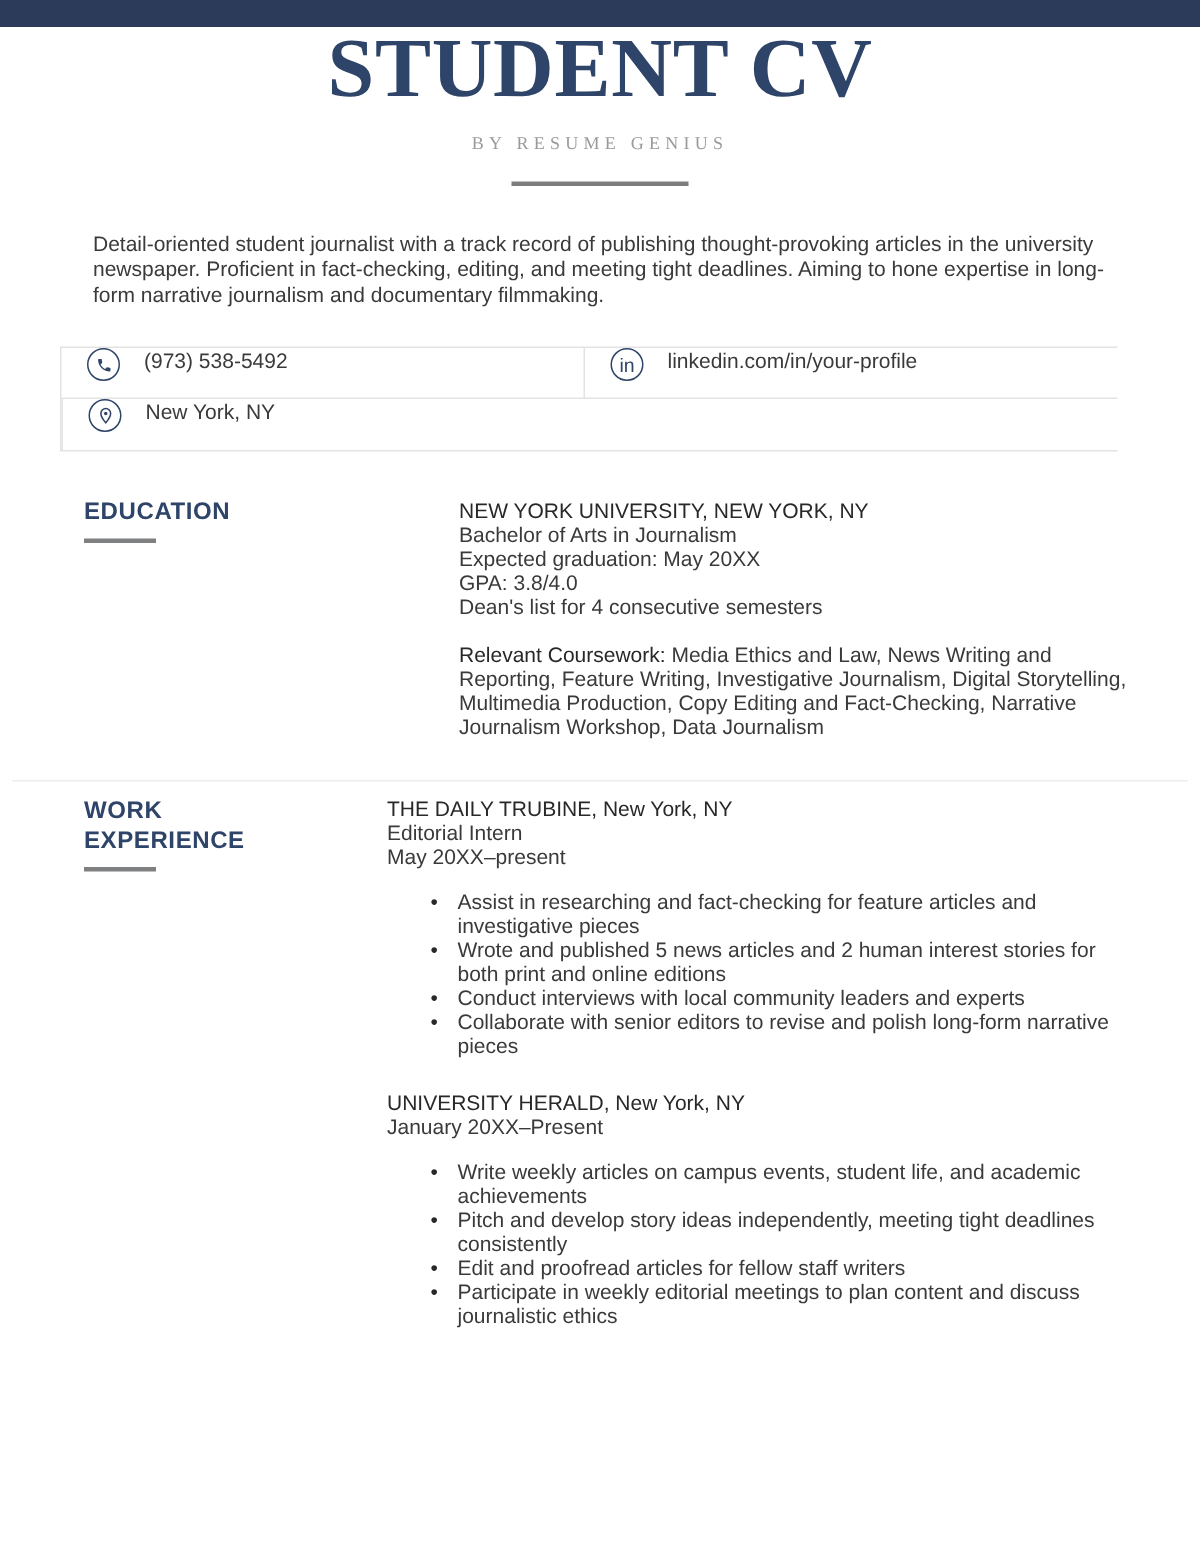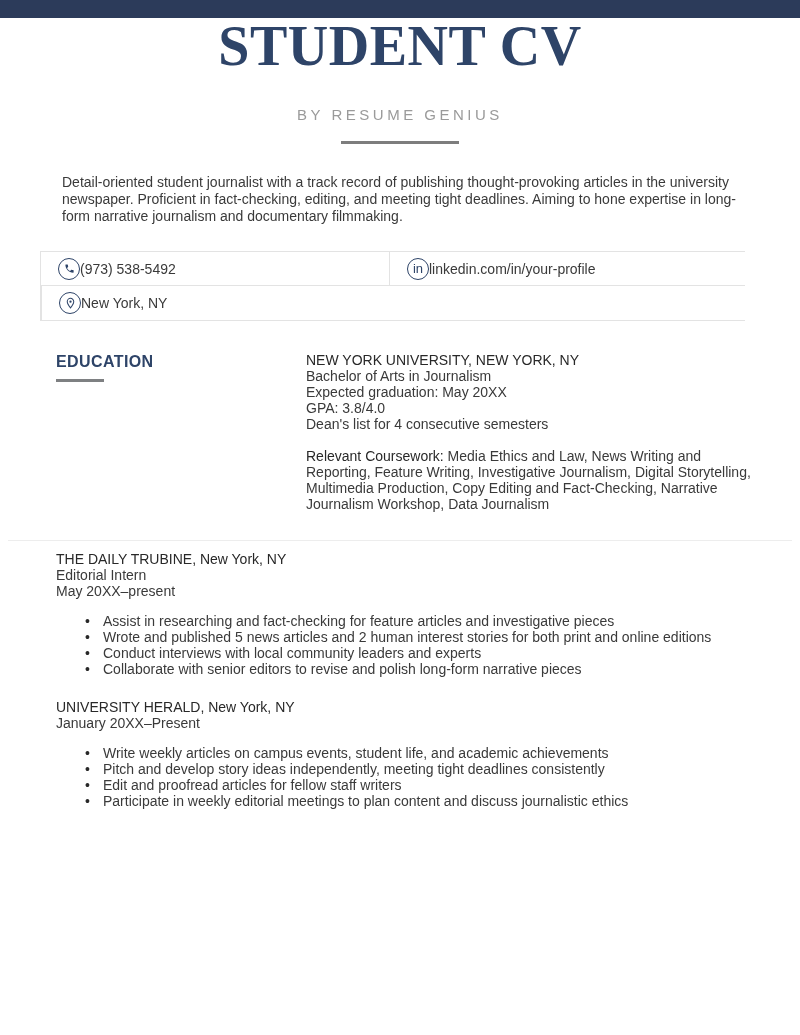--- a/index.html
+++ b/index.html
@@ -4,28 +4,28 @@
 <style>
   * { margin:0; padding:0; box-sizing:border-box; }
   html,body { width:800px; height:1035px; background:#ffffff; overflow:hidden;
     font-family:"Liberation Sans", sans-serif; color:#3a3a3a; }
 
   .topbar { height:18px; background:#2c3b5a; }
 
   .header { text-align:center; }
   .page-title { font-family:"Liberation Serif", serif; font-weight:700;
     font-size:56px; line-height:1; letter-spacing:0.5px; color:#2e4468; }
-  .byline { margin-top:32px; font-size:15px; letter-spacing:3.5px; color:#9a9a9a; }
+  .byline { margin-top:14px; font-size:12px; letter-spacing:3.5px; color:#9a9a9a;font-family:Liberation Serif, serif; }
   .header-rule { width:118px; height:3px; background:#7d7d7d; margin:18px auto 0; }
 
   .summary { margin:30px 58px 0 62px; font-size:14px; line-height:17px; color:#3a3a3a; }
 
   .contact { margin:26px 55px 0 40px; display:grid; grid-template-columns:348px 1fr;
     border-top:1px solid #e3e3e3; border-bottom:1px solid #e3e3e3; border-left:1px solid #e3e3e3; }
-  .contact-cell { height:34px; display:flex; align-items:center; padding-left:17px; }
+  .contact-cell { height:34px; display:flex; align-items:flex-start; gap:16px; padding-left:17px; }
   .contact-cell.row1 { border-bottom:1px solid #e3e3e3; }
   .contact-cell.col2 { border-left:1px solid #e3e3e3; }
   .icon-circle { width:22px; height:22px; flex-shrink:0; border:1.5px solid #2e4468;
     border-radius:50%; display:flex; align-items:center; justify-content:center; color:#2e4468; }
   .icon-circle svg { display:block; }
   .in-glyph { font-size:13px; font-weight:400; color:#2e4468; line-height:1; }
   .contact-value { font-size:14px; color:#3a3a3a; }
 
   .section { display:flex; padding:0 42px 0 56px; }
   .section-edu { margin-top:31px;gap:48px; }
@@ -95,20 +95,27 @@
     <div>Expected graduation: May 20XX</div>
     <div>GPA: 3.8/4.0</div>
     <div>Dean's list for 4 consecutive semesters</div>
     <p class="coursework"><span class="line-bold">Relevant Coursework:</span><span> Media Ethics and Law, News Writing and Reporting, Feature Writing, Investigative Journalism, Digital Storytelling, Multimedia Production, Copy Editing and Fact-Checking, Narrative Journalism Workshop, Data Journalism</span></p>
   </div>
 </div>
 
 <div class="divider"></div>
 
 <div class="section section-work">
+  <div class="sec-left">
+    <div class="sec-heading">
+      <div>WORK</div>
+      <div>EXPERIENCE</div>
+    </div>
+    <div class="sec-rule"></div>
+  </div>
   <div class="sec-right">
     <div class="job">
       <div class="line-bold">THE DAILY TRUBINE, New York, NY</div>
       <div>Editorial Intern</div>
       <div>May 20XX–present</div>
       <ul class="bullets">
         <li>Assist in researching and fact-checking for feature articles and investigative pieces</li>
         <li>Wrote and published 5 news articles and 2 human interest stories for both print and online editions</li>
         <li>Conduct interviews with local community leaders and experts</li>
         <li>Collaborate with senior editors to revise and polish long-form narrative pieces</li>

